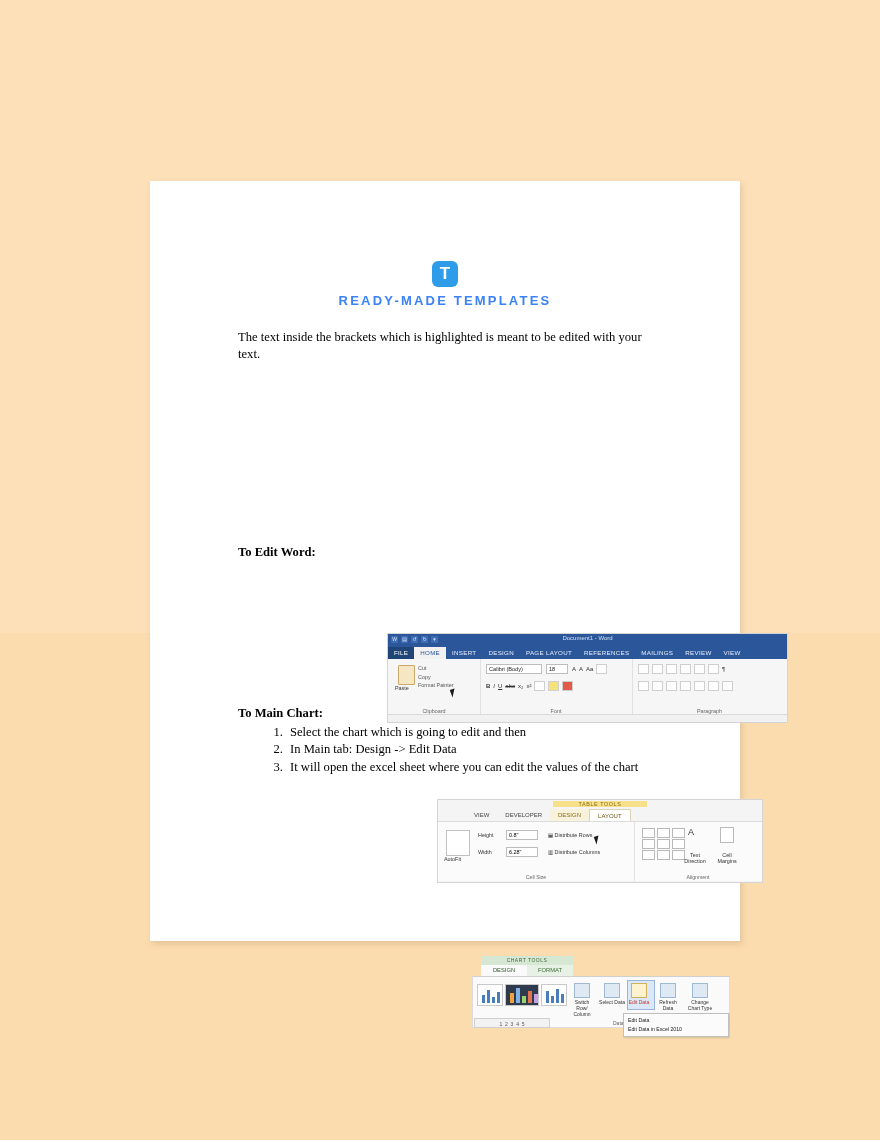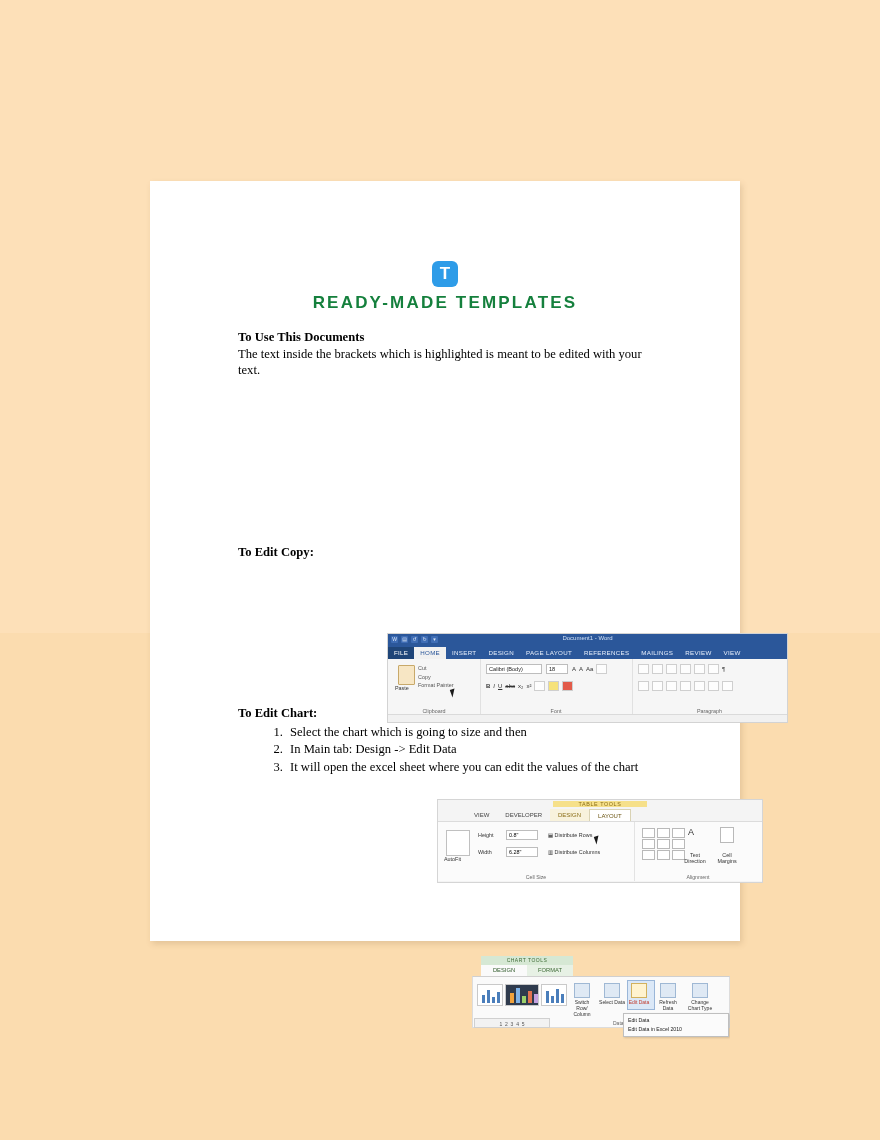--- a/index.html
+++ b/index.html
@@ -79,24 +79,24 @@
     font-weight: bold;
     letter-spacing: -0.5px;
     color: #1b1b1b;
   }
   .logo-text .dotnet {
     font-weight: normal;
   }
   .logo-sub {
     margin-top: 6px;
     font-family: "Liberation Sans", sans-serif;
-    font-size: 17px;
+    font-size: 13px;
     font-weight: bold;
     letter-spacing: 2.2px;
-    color: #15803d;
+    color: #3b82f6;
   }
 
   
   .doc-body {
     position: absolute;
     left: 88px;
     top: 148px;
     width: 412px;
     font-size: 12.6px;
     line-height: 16.6px;
@@ -475,21 +475,20 @@
   <div class="page-inner">
 
     <div class="logo-wrap">
       <div class="logo-row">
         <div class="logo-mark">T</div>
       </div>
       <div class="logo-sub">READY-MADE TEMPLATES</div>
     </div>
 
     <div class="doc-body">
-      <p class="h-bold">To Use This Documents</p>
       <p class="para">The text inside the brackets which is highlighted is meant to be edited with your text.</p>
       <div class="gap-md"></div>
     </div>
 
     <div class="fig fig-word">
       <div class="w-titlebar">
         <div class="w-qat">
           <span>W</span>
           <span>▤</span>
           <span>↺</span>
@@ -564,21 +563,21 @@
             <span class="w-sqr"></span>
             <span class="w-sqr"></span>
             <span class="w-sqr"></span>
           </div>
           <div class="w-grp-label">Paragraph</div>
         </div>
       </div>
     </div>
 
     <div class="doc-body" style="top:363px;">
-      <p class="h-bold">To Edit Copy:</p>
+      <p class="h-bold">To Edit Word:</p>
     </div>
 
     <div class="fig fig-table">
       <div class="tt-banner"><span class="hl">TABLE TOOLS</span></div>
       <div class="tt-tabs">
         <div class="tt-tab" style="margin-left:28px;">VIEW</div>
         <div class="tt-tab">DEVELOPER</div>
         <div class="tt-tab design">DESIGN</div>
         <div class="tt-tab layout">LAYOUT</div>
       </div>
@@ -616,23 +615,23 @@
           <div style="position:absolute;left:54px;top:5px;font-size:9px;color:#333;">A</div>
           <div class="tt-text" style="position:absolute;left:48px;top:30px;width:26px;text-align:center;line-height:6px;">Text Direction</div>
           <div style="position:absolute;left:86px;top:5px;width:12px;height:14px;border:1px solid #b9b9b9;background:#fff;"></div>
           <div class="tt-text" style="position:absolute;left:80px;top:30px;width:26px;text-align:center;line-height:6px;">Cell Margins</div>
           <div class="tt-lbl">Alignment</div>
         </div>
       </div>
     </div>
 
     <div class="doc-body" style="top:524px;">
-      <p class="h-bold">To Edit Chart:</p>
+      <p class="h-bold">To Main Chart:</p>
       <ol class="numlist">
-        <li>Select the chart which is going to size and then</li>
+        <li>Select the chart which is going to edit and then</li>
         <li>In Main tab: Design -&gt; Edit Data</li>
         <li>It will open the excel sheet where you can edit the values of the chart</li>
       </ol>
     </div>
 
     <div class="fig fig-chart">
       <div class="ct-banner">CHART TOOLS</div>
       <div class="ct-tabs">
         <div class="ct-tab active">DESIGN</div>
         <div class="ct-tab">FORMAT</div>

